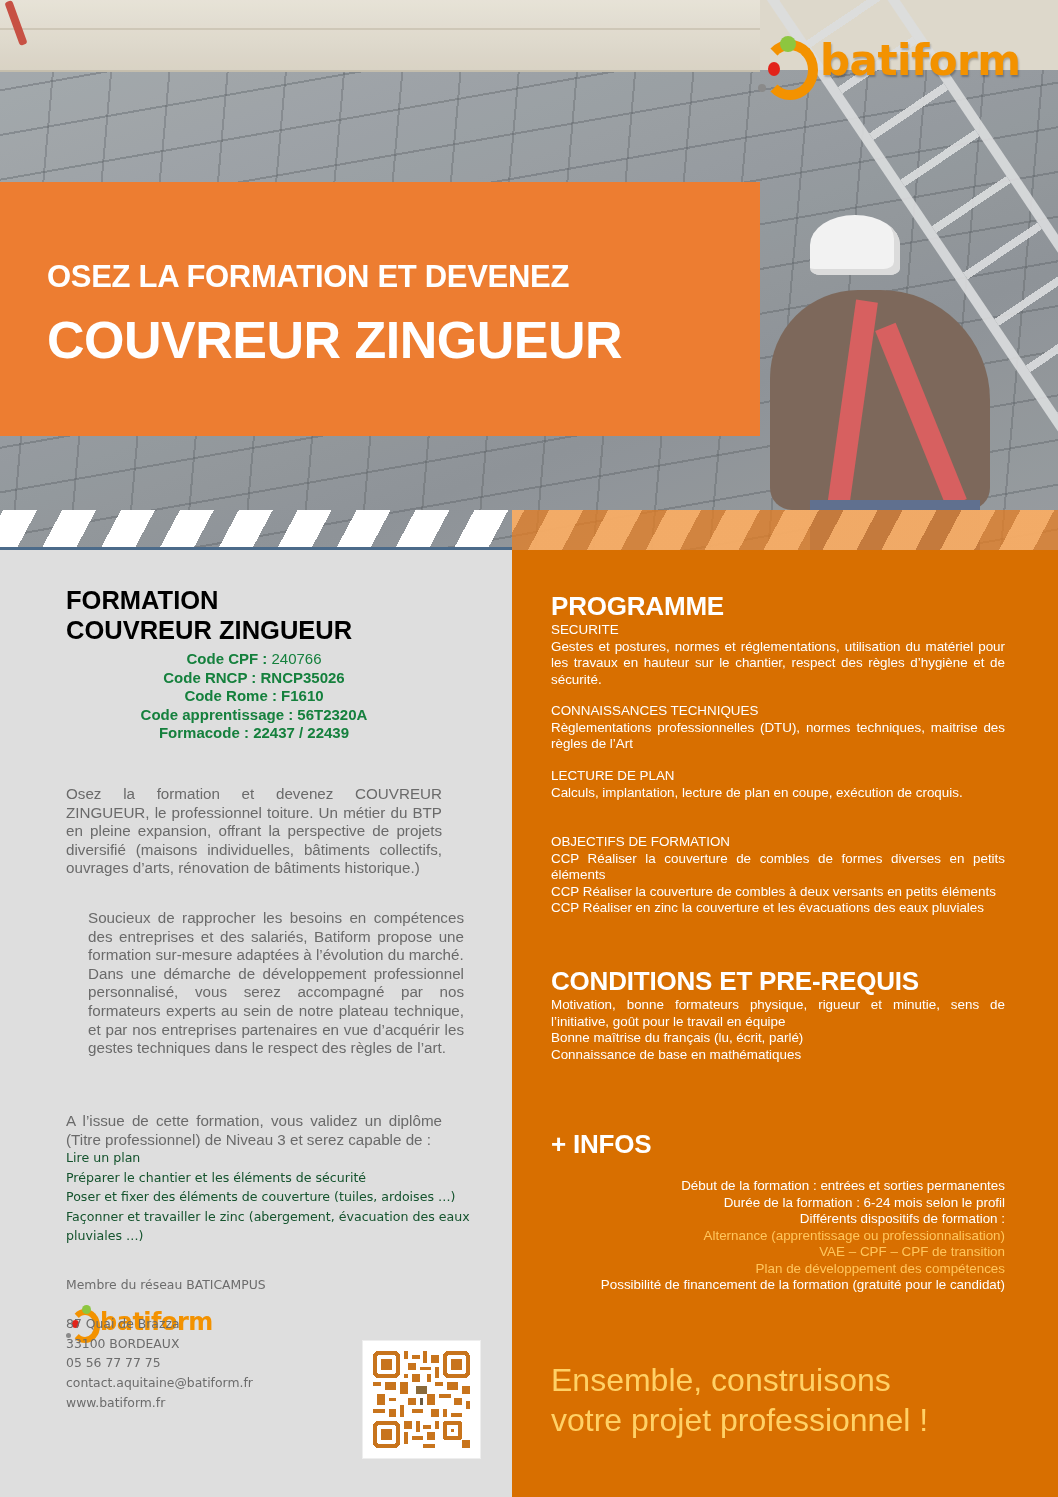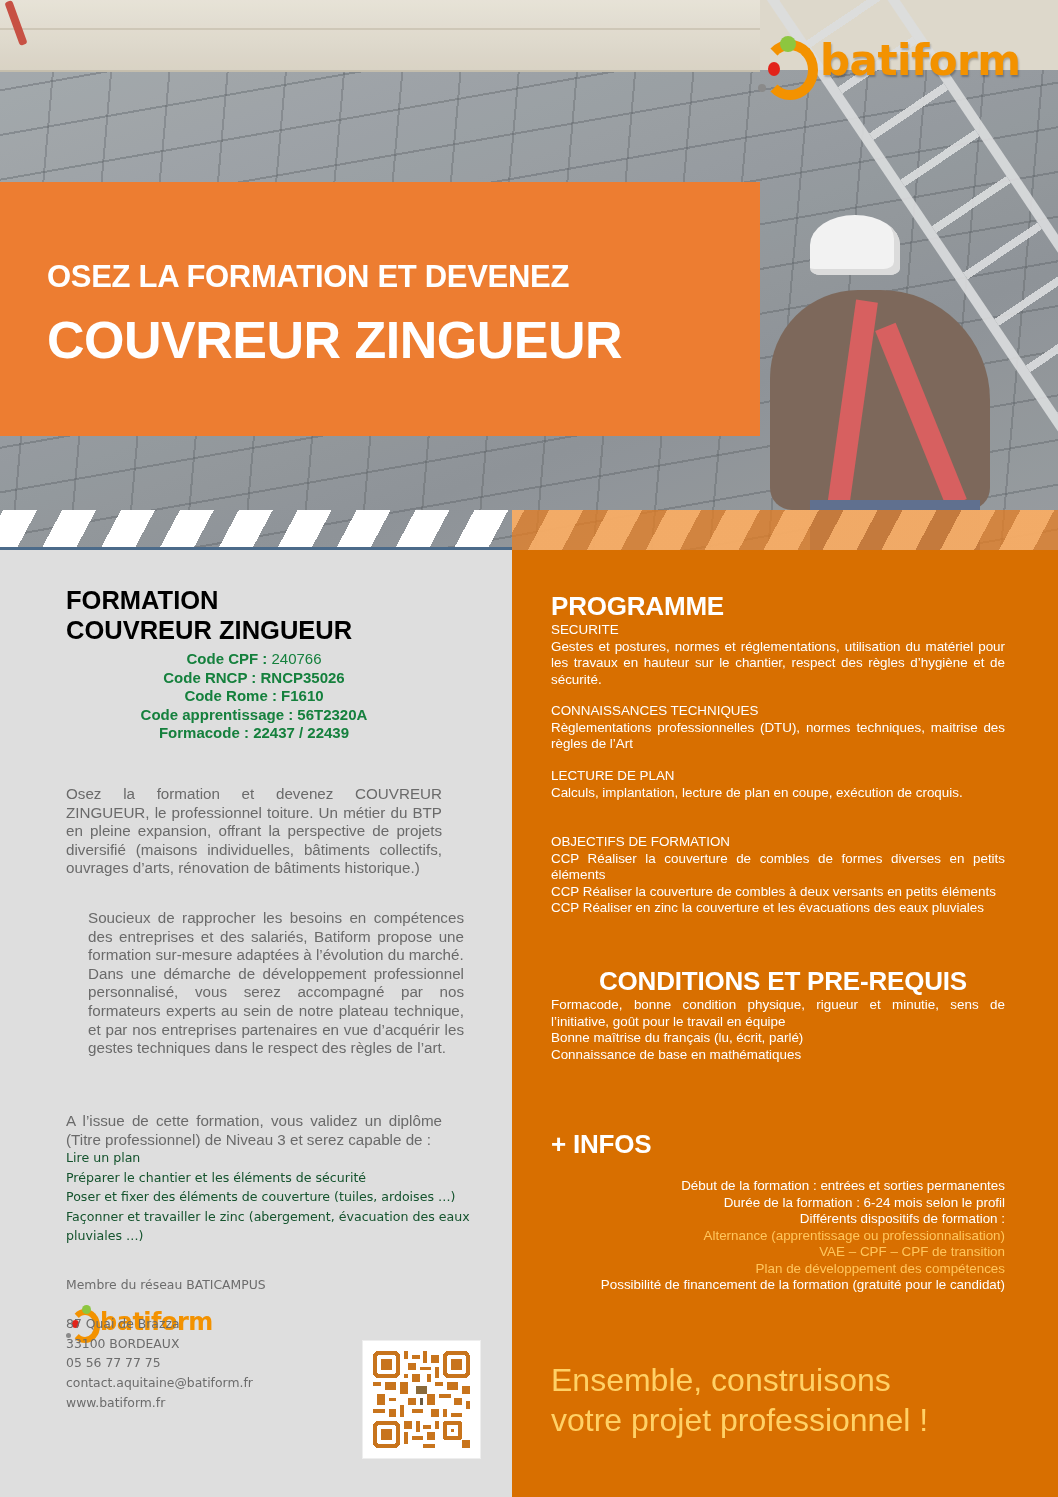--- a/index.html
+++ b/index.html
@@ -87,21 +87,21 @@
   
   .rp { position:absolute; left:551px; width:454px; color:#fff; }
   .rp h2 { margin:0; font-weight:bold; font-size:26px; color:#fff; letter-spacing:-0.2px; }
   .rp .sub { font-size:13.4px; line-height:16.5px; }
   .rp .txt { font-size:13.4px; line-height:16.5px; text-align:justify; }
   .prog-title { top:591px; }
   .sec1 { top:622px; }
   .sec2 { top:703px; }
   .sec3 { top:768px; }
   .sec4 { top:834px; }
-  .cond-title { top:966px;margin-left:48px; }
+  .cond-title { top:966px; }
   .cond-body { top:997px; }
   .infos-title { top:1129px; }
   .infos-body { top:1178px;text-align:right; }
   .infos-body .hl { color:#ffc65c; }
   .tagline { position:absolute; left:551px; top:1360px; color:#ffd166; font-size:32px; line-height:40px; }
 </style>
 </head>
 <body>
 
 <div class="hero">
@@ -265,21 +265,21 @@
   <div class="sub">OBJECTIFS DE FORMATION</div>
   <div class="txt">CCP Réaliser la couverture de combles de formes diverses en petits éléments</div>
   <div class="txt">CCP Réaliser la couverture de combles à deux versants en petits éléments</div>
   <div class="txt">CCP Réaliser en zinc la couverture et les évacuations des eaux pluviales</div>
 </div>
 
 <div class="rp cond-title">
   <h2>CONDITIONS ET PRE-REQUIS</h2>
 </div>
 <div class="rp cond-body">
-  <div class="txt">Formacode, bonne condition physique, rigueur et minutie, sens de l’initiative, goût pour le travail en équipe</div>
+  <div class="txt">Motivation, bonne formateurs physique, rigueur et minutie, sens de l’initiative, goût pour le travail en équipe</div>
   <div class="txt">Bonne maîtrise du français (lu, écrit, parlé)</div>
   <div class="txt">Connaissance de base en mathématiques</div>
 </div>
 
 <div class="rp infos-title">
   <h2>+ INFOS</h2>
 </div>
 <div class="rp infos-body">
   <div class="sub">Début de la formation : entrées et sorties permanentes</div>
   <div class="sub">Durée de la formation : 6-24 mois selon le profil</div>

